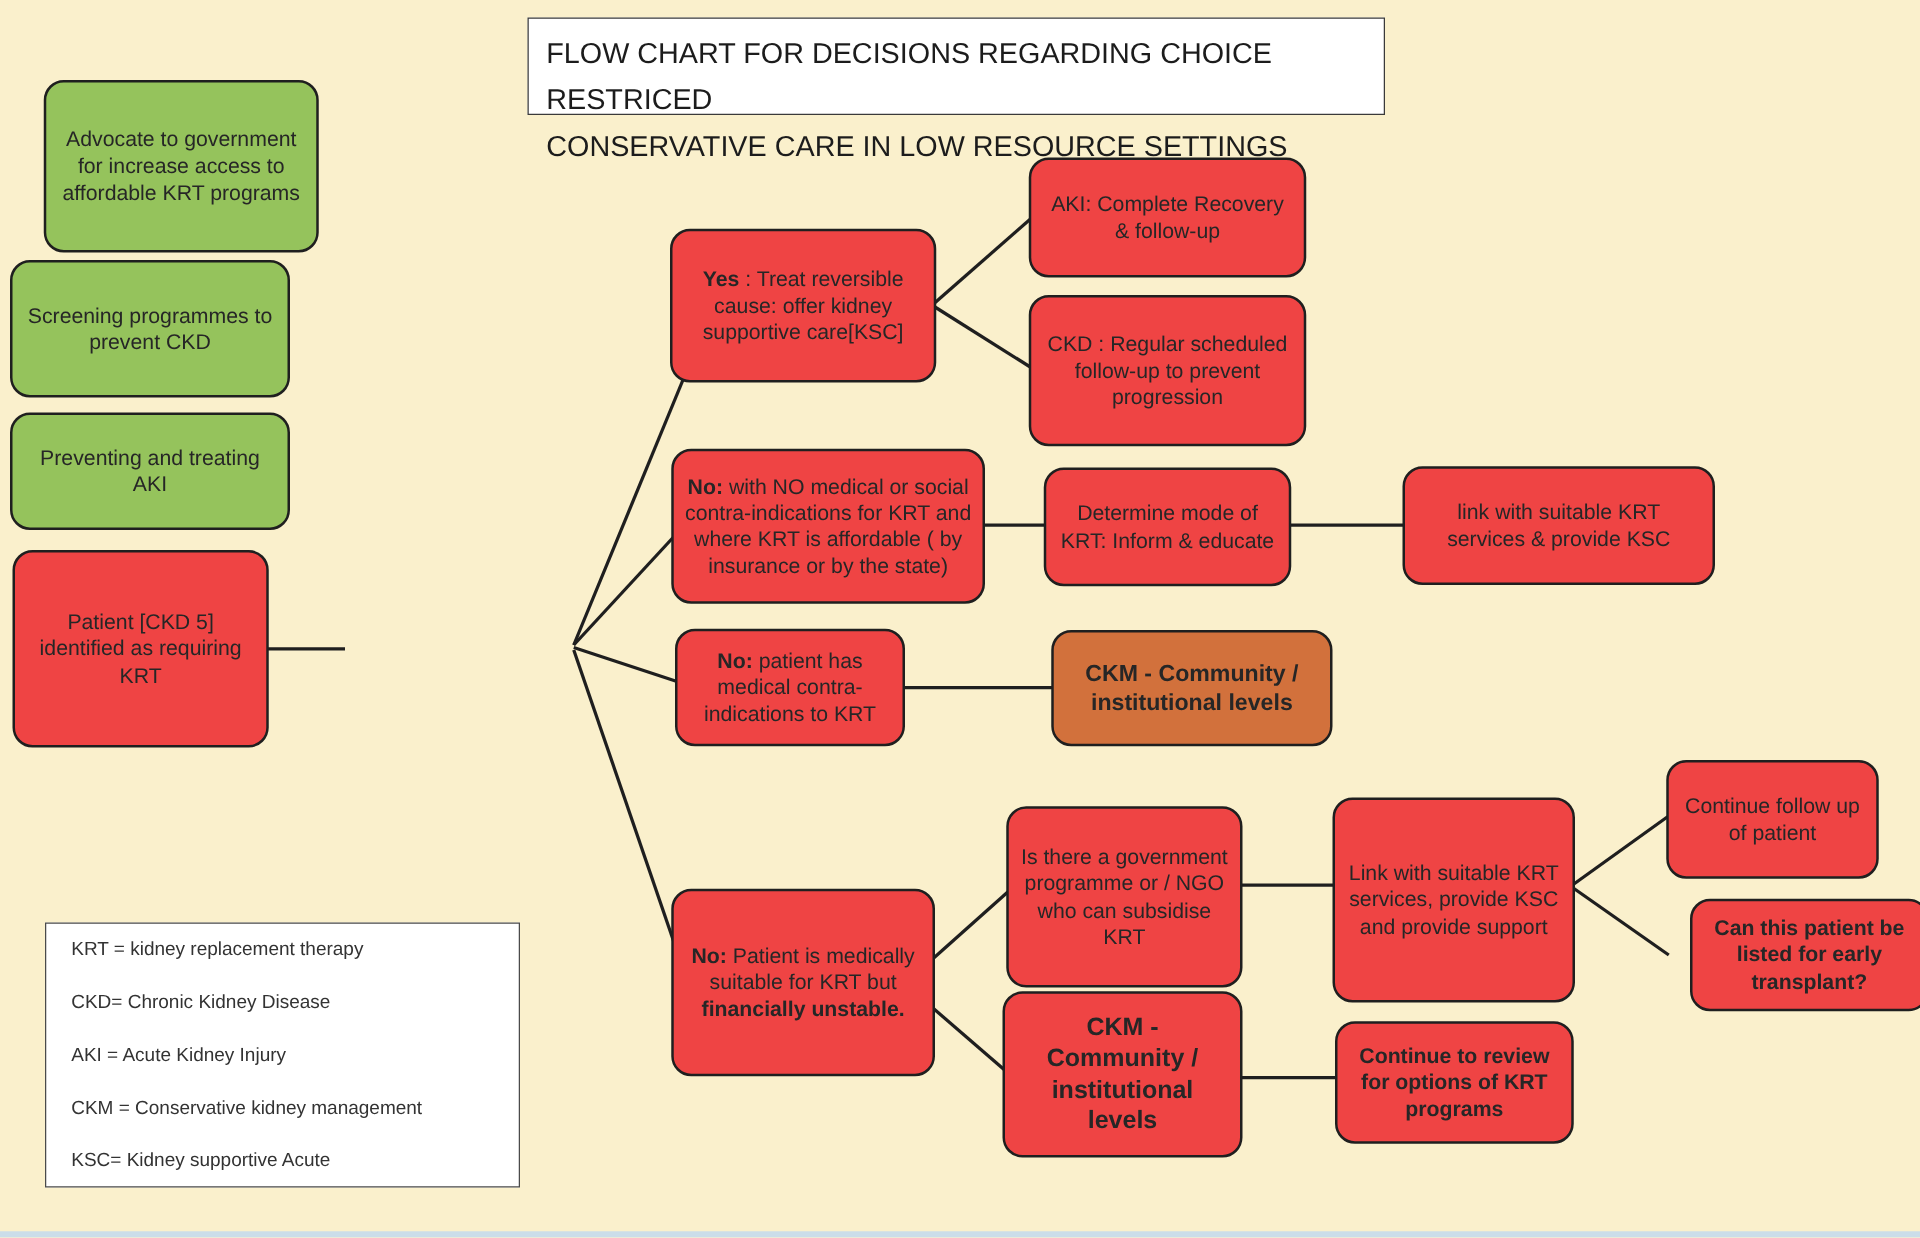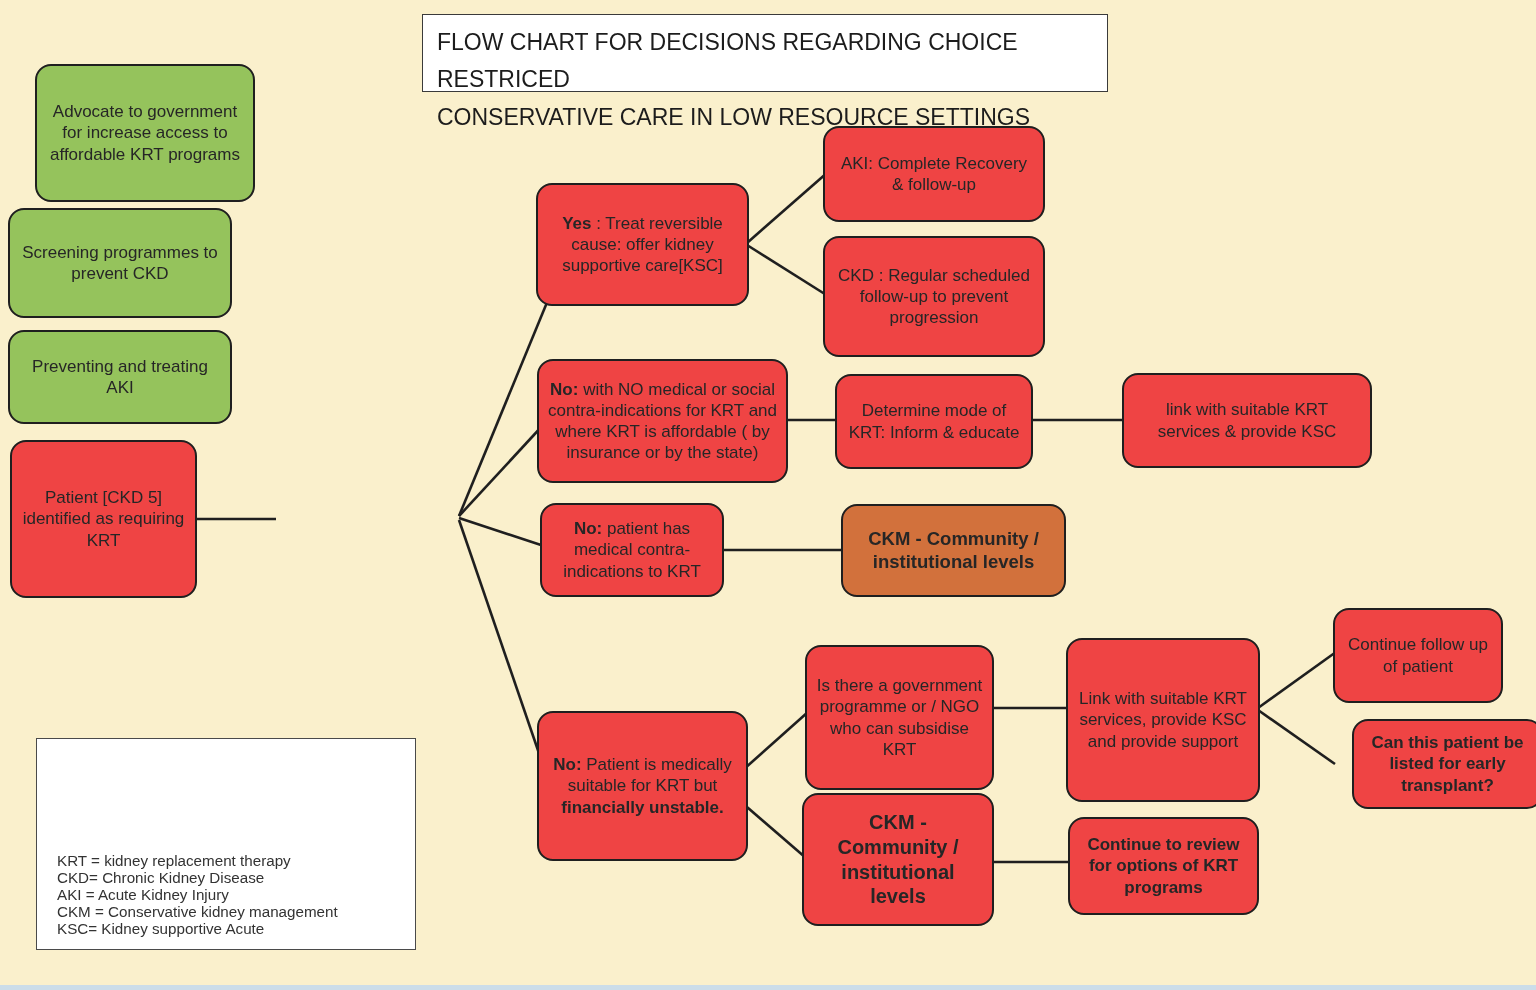--- a/index.html
+++ b/index.html
@@ -41,21 +41,21 @@
     padding:9px 14px;
     text-align:left;
   }
   .legend-box{
     position:absolute;z-index:2;
     box-sizing:border-box;
     background:#ffffff;
     border:1.6px solid #4a4a4a;
     color:#333333;
     font-size:15.2px;
-    display:flex;flex-direction:column;justify-content:flex-end;
+    display:flex;flex-direction:column;justify-content:space-between;
     padding:12px 20px;
     text-align:left;
   }
   .bottom-strip{
     position:absolute;left:0;bottom:0;z-index:3;
     width:100%;height:5px;background:#CBDDE9;
   }
 </style>
 </head>
 <body>
@@ -91,21 +91,21 @@
   </div>
 
   <div class="node green" style="left:8px;top:208px;width:224px;height:110px;">
     <div class="txt">Screening programmes to prevent CKD</div>
   </div>
 
   <div class="node green" style="left:8px;top:330px;width:224px;height:94px;">
     <div class="txt">Preventing and treating AKI</div>
   </div>
 
-  <div class="node" style="left:10px;top:440px;width:187px;height:158px;">
+  <div class="node" style="left:10px;top:440px;width:205px;height:158px;">
     <div class="txt">Patient [CKD 5] identified as requiring KRT</div>
   </div>
 
 
   <div class="node" style="left:536px;top:183px;width:213px;height:123px;">
     <div class="txt"><span class="bold">Yes</span><span> : Treat reversible cause: offer kidney supportive care[KSC]</span></div>
   </div>
 
   <div class="node" style="left:823px;top:126px;width:222px;height:96px;">
     <div class="txt">AKI: Complete Recovery &amp; follow-up</div>

